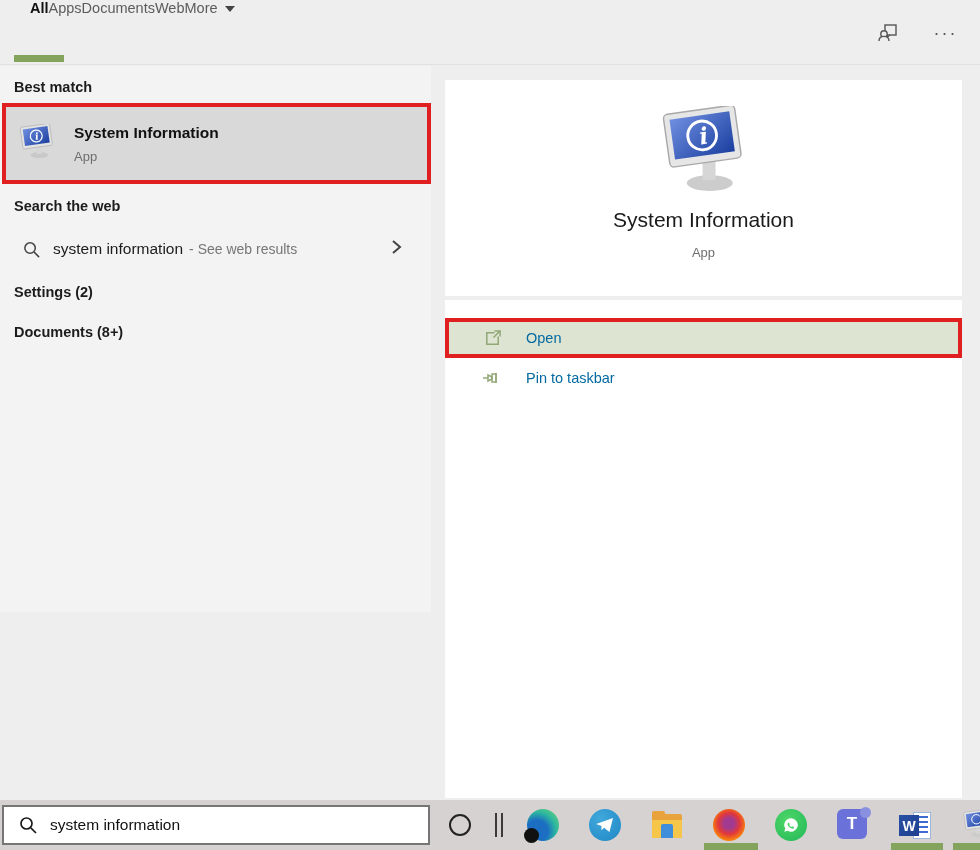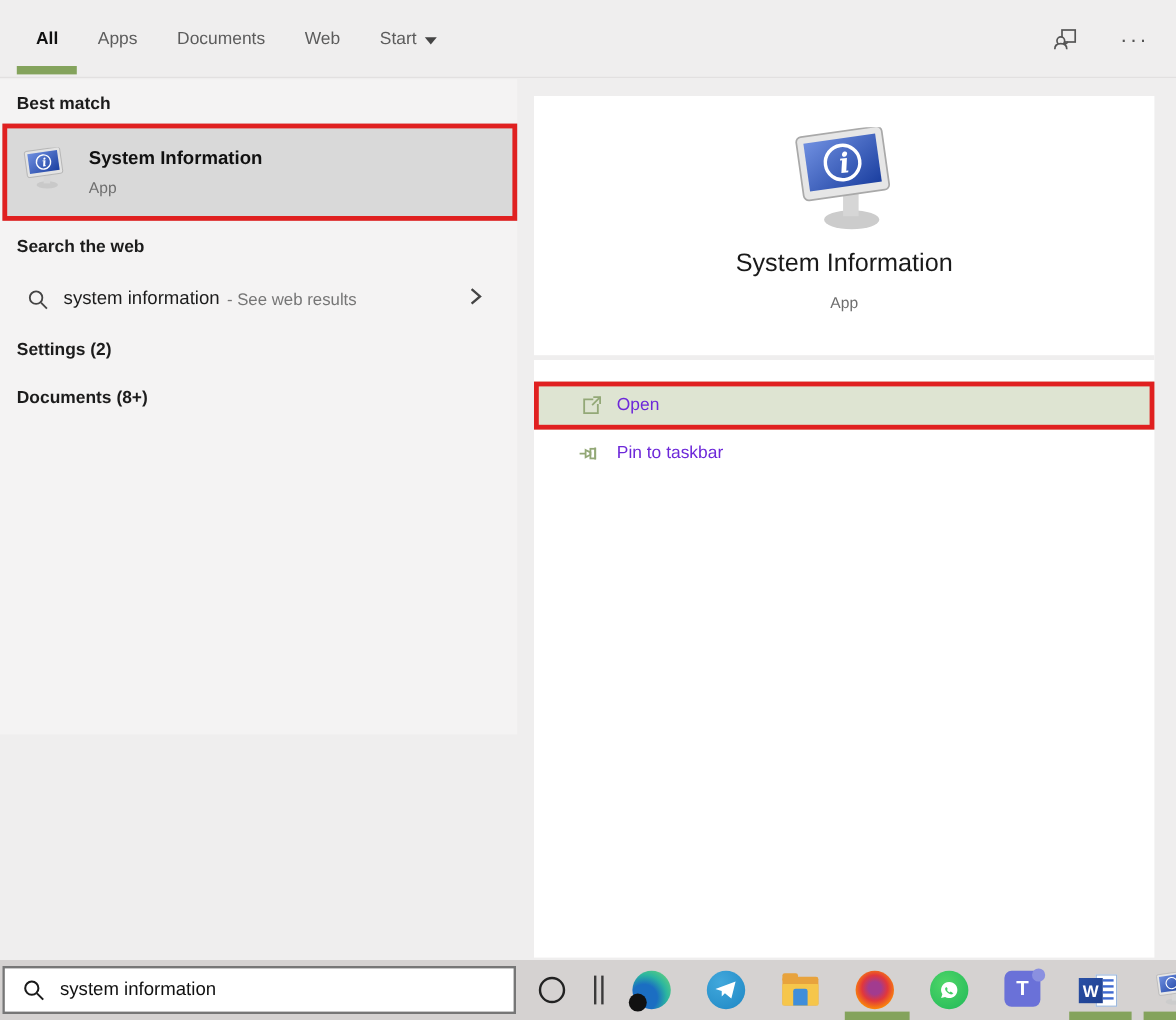--- a/index.html
+++ b/index.html
@@ -2,21 +2,21 @@
 <html><head>
 <meta charset="utf-8">
 <style>
   * { margin:0; padding:0; box-sizing:border-box; }
   html,body { width:980px; height:850px; }
   body { font-family:"Liberation Sans","DejaVu Sans",sans-serif; color:#1c1c1c; }
   #screen { position:relative; width:980px; height:850px; background:#efeeee; overflow:hidden; }
 
   
   .header { position:absolute; left:0; top:0; width:980px; height:65px; background:#efeeee; border-bottom:1px solid #e2e0e0; }
-  .tabs { position:absolute; left:30px; top:0; height:65px; display:flex; align-items:center; gap:33px; }
+  .tabs { position:absolute; left:30px; top:0; height:65px; display:flex; align-items:flex-start; }
   .tab { font-size:14.5px; color:#5c5c5c; cursor:pointer; position:relative; display:flex; align-items:center; gap:7px; }
   .tab.active { color:#111; font-weight:bold; }
   .tab-underline { position:absolute; left:14px; top:55px; width:50px; height:7px; background:#84a35c; }
   .header-icons { position:absolute; right:22px; top:0; height:65px; display:flex; align-items:center; gap:34px; }
   .hicon { color:#555; display:flex; align-items:center; }
   .ellipsis { font-size:18px; letter-spacing:3px; color:#555; line-height:10px; padding-bottom:8px; }
   .chev-down { width:0; height:0; border-left:5px solid transparent; border-right:5px solid transparent; border-top:6px solid #444; margin-top:2px; }
 
   
   .left-panel { position:absolute; left:0; top:66px; width:431px; height:546px; background:#f4f3f3;padding-left:32px; }
@@ -31,21 +31,21 @@
   .chevron-right { position:absolute; right:28px; }
 
   
   .right-panel { position:absolute; left:445px; top:80px; width:517px; height:718px; background:#ffffff; }
   .rp-icon { position:absolute; left:50%; top:26px; transform:translateX(-50%); }
   .rp-title { position:absolute; left:0; right:0; top:128px; text-align:center; font-size:21px; color:#1a1a1a; }
   .rp-sub { position:absolute; left:0; right:0; top:165px; text-align:center; font-size:13px; color:#6e6e6e; }
   .rp-divider { position:absolute; left:0; top:216px; width:100%; height:4px; background:#efeeee; }
   .actions { position:absolute; left:0; top:238px; width:100%; }
   .action-row { height:40px; display:flex; align-items:center; cursor:pointer; padding-left:37px; }
-  .action-row .label { font-size:14.5px; color:#6d28d9; margin-left:12px;text-align:center; }
+  .action-row .label { font-size:14.5px; color:#0369a1; margin-left:24px;text-align:center; }
   .action-row.highlight { background:#dee4d2; border:4px solid #e02020; padding-left:33px; }
   .aicon { width:20px; height:20px; display:flex; align-items:center; justify-content:center; }
 
   
   .taskbar { position:absolute; left:0; top:800px; width:980px; height:50px; background:#d5d2d1; }
   .tb-search { position:absolute; left:2px; top:5px; width:428px; height:40px; background:#fff; border:2px solid #767676; display:flex; align-items:center; }
   .tb-search input { border:none; outline:none; font-size:15.5px; color:#111; font-family:inherit; width:330px; background:transparent; margin-left:12px; }
   .cortana { position:absolute; left:449px; top:14px; width:22px; height:22px; border:2.5px solid #222; border-radius:50%; background:transparent; cursor:pointer; }
   .tv-bars { position:absolute; left:495px; top:13px; width:10px; height:24px; display:flex; gap:4px; cursor:pointer; }
   .tv-bars div { width:2px; height:24px; background:#3a3a3a; }
@@ -83,21 +83,21 @@
       <div class="tab">
           <span>Apps</span>
         </div>
       <div class="tab">
           <span>Documents</span>
         </div>
       <div class="tab">
           <span>Web</span>
         </div>
       <div class="tab">
-        <span>Start</span>
+        <span>More</span>
         <span class="chev-down"></span>
       </div>
     </div>
     <div class="tab-underline"></div>
     <div class="header-icons">
       <span class="hicon">
         <svg width="24" height="24" viewBox="0 0 24 24" fill="none" stroke="#555" stroke-width="1.4">
           <rect x="9" y="4" width="11" height="10"></rect>
           <path d="M12 14 L10 17 L14 14" fill="#efeeee" stroke="#555"></path>
           <circle cx="8" cy="13" r="3.2" fill="#efeeee"></circle>

